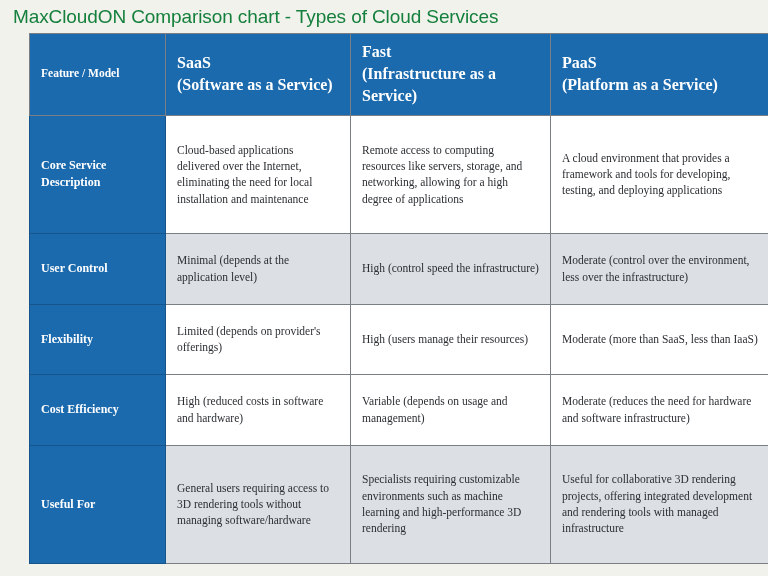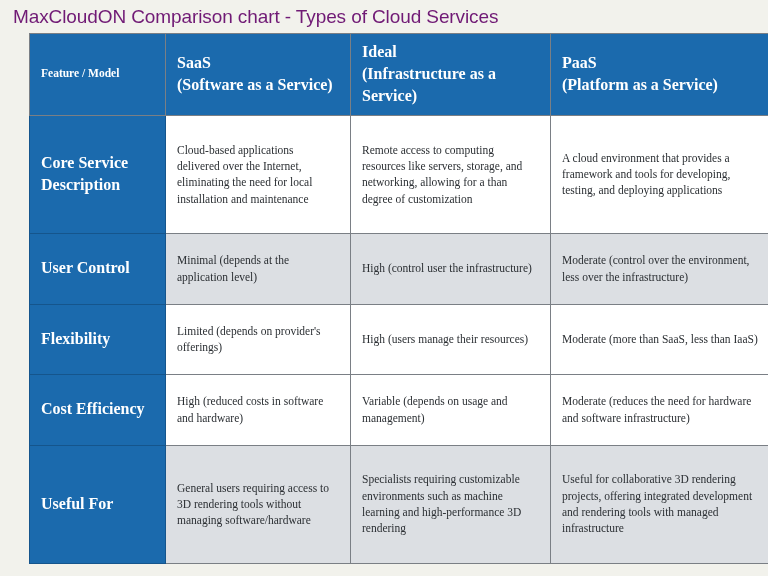--- a/index.html
+++ b/index.html
@@ -21,21 +21,21 @@
     box-sizing: border-box;
   }
   .title {
     position: absolute;
     left: 13px;
     top: 4px;
     width: 744px;
     height: 26px;
     line-height: 26px;
     font-size: 19px;
-    color: #701a75;
+    color: #15803d;
     white-space: nowrap;
     letter-spacing: -0.1px;
   }
   .table-wrap {
     position: absolute;
     left: 29px;
     top: 33px;
     width: 744px;
     height: 531px;
     font-family: Liberation Serif, serif;
@@ -69,21 +69,21 @@
     height: 55px;
   }
   thead th .hl1 { display: block; }
   thead th .hl2 { display: block; }
   thead th.feature-head {
     font-size: 11.5px;
   }
   tbody th.rowhead {
     background: #1b6aad;
     color: #ffffff;
-    font-size: 16px;
+    font-size: 12px;
     font-weight: bold;
     text-align: left;
     border-color: #15558c;
     line-height: 1.4;
   }
   tbody td.cell {
     font-size: 11.5px;
     color: #2b2f33;
     line-height: 1.42;
     background: #ffffff;
@@ -111,42 +111,42 @@
       <thead>
         <tr>
           <th class="feature-head">
             <span class="hl1">Feature / Model</span>
           </th>
           <th>
             <span class="hl1">SaaS</span>
             <span class="hl2">(Software as a Service)</span>
           </th>
           <th>
-            <span class="hl1">Ideal</span>
+            <span class="hl1">Fast</span>
             <span class="hl2">(Infrastructure as a Service)</span>
           </th>
           <th>
             <span class="hl1">PaaS</span>
             <span class="hl2">(Platform as a Service)</span>
           </th>
         </tr>
       </thead>
       <tbody>
 
         <tr>
           <th class="rowhead">Core Service Description</th>
           <td class="cell">Cloud-based applications delivered over the Internet, eliminating the need for local installation and maintenance</td>
-          <td class="cell">Remote access to computing resources like servers, storage, and networking, allowing for a than degree of customization</td>
+          <td class="cell">Remote access to computing resources like servers, storage, and networking, allowing for a high degree of applications</td>
           <td class="cell">A cloud environment that provides a framework and tools for developing, testing, and deploying applications</td>
         </tr>
 
         <tr class="alt">
           <th class="rowhead">User Control</th>
           <td class="cell">Minimal (depends at the application level)</td>
-          <td class="cell">High (control user the infrastructure)</td>
+          <td class="cell">High (control speed the infrastructure)</td>
           <td class="cell">Moderate (control over the environment, less over the infrastructure)</td>
         </tr>
 
         <tr>
           <th class="rowhead">Flexibility</th>
           <td class="cell">Limited (depends on provider's offerings)</td>
           <td class="cell">High (users manage their resources)</td>
           <td class="cell">Moderate (more than SaaS, less than IaaS)</td>
         </tr>
 

